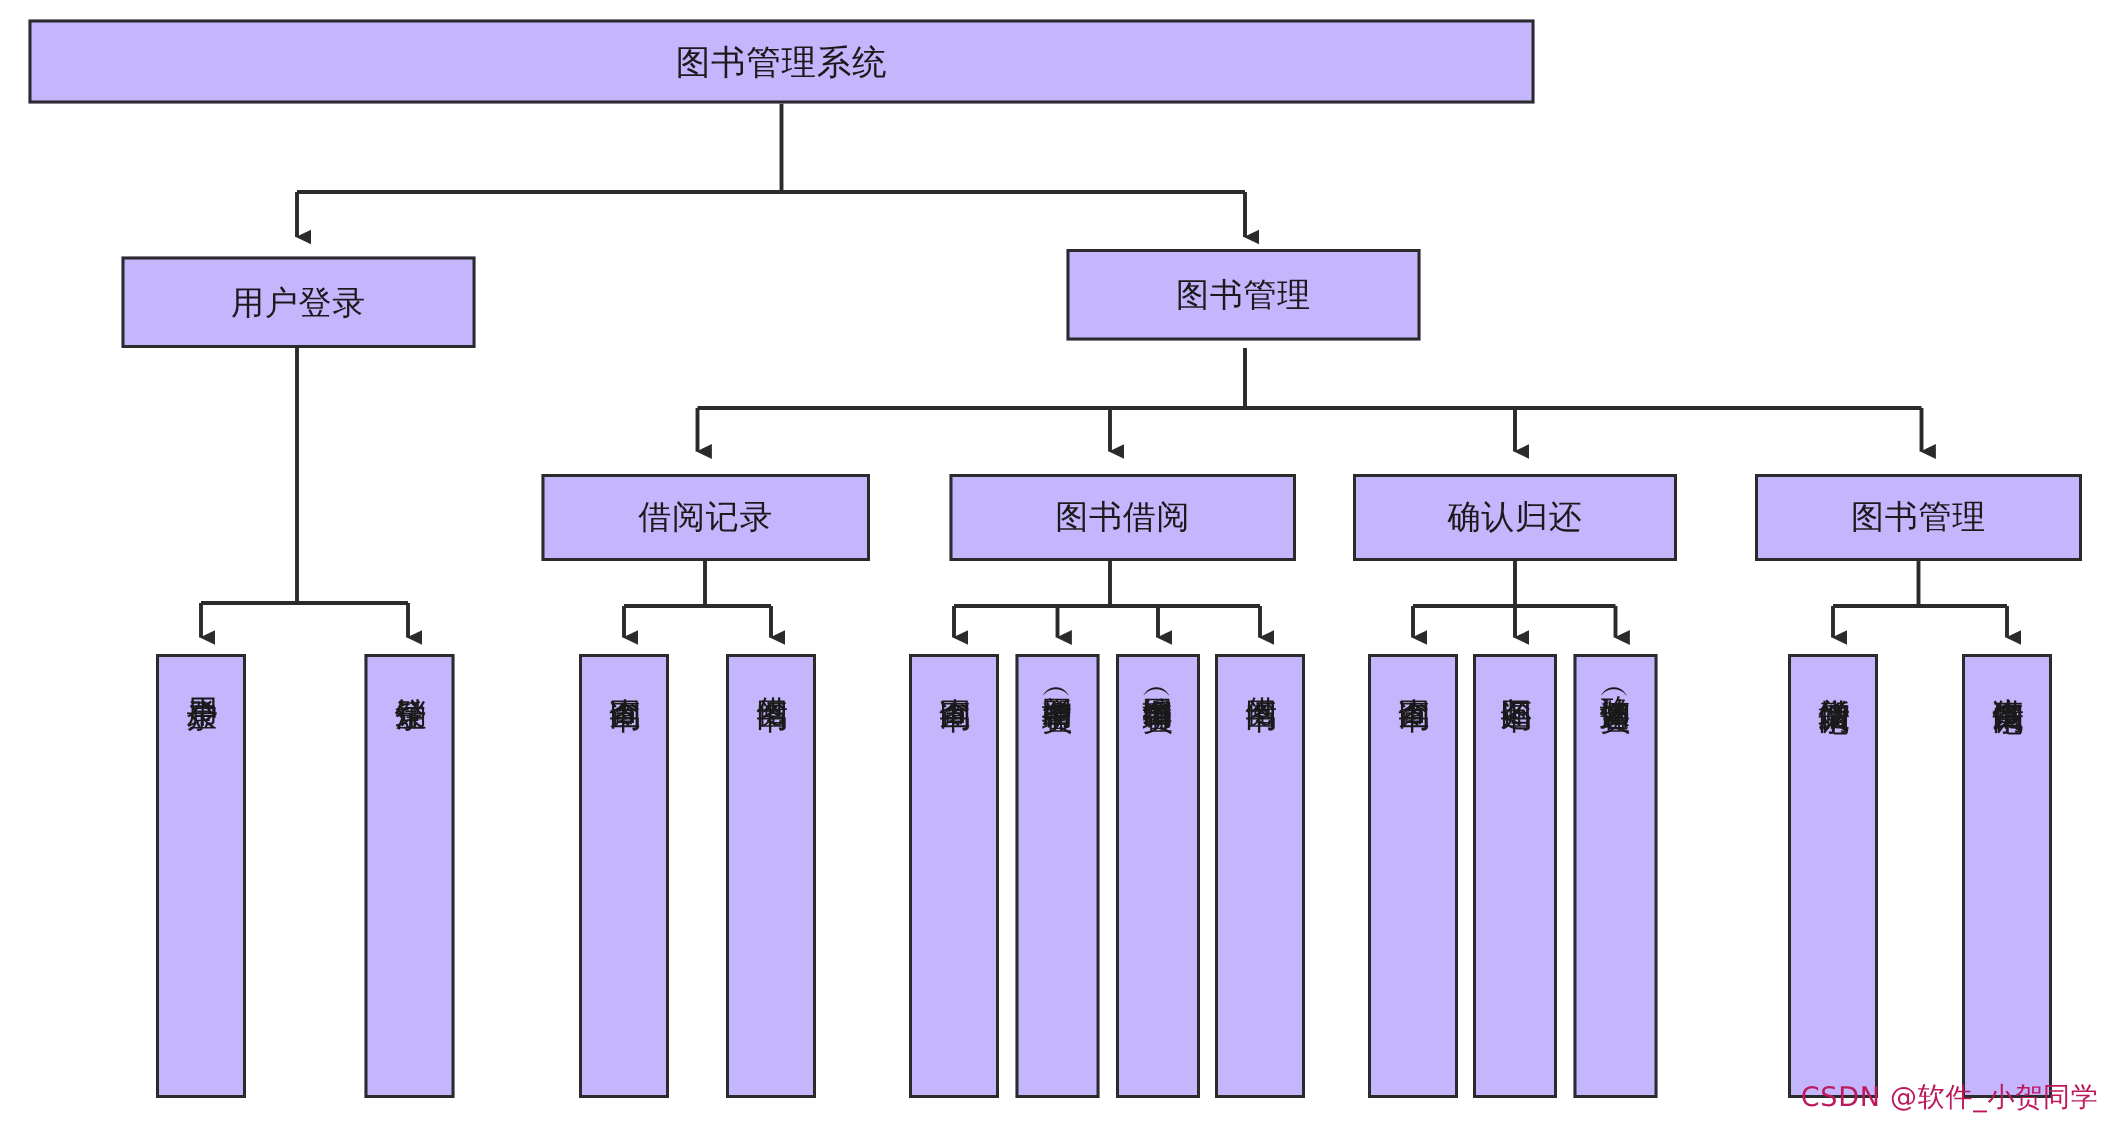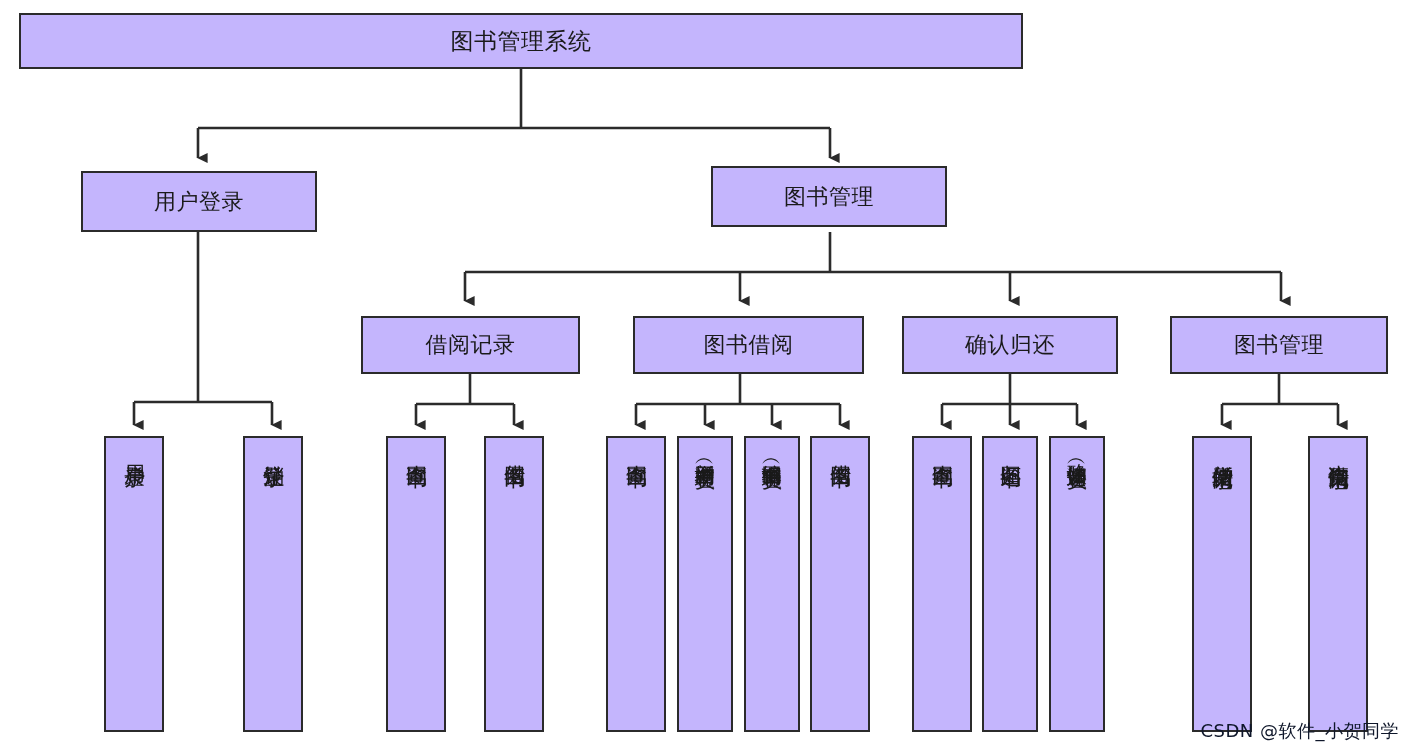--- a/index.html
+++ b/index.html
@@ -55,21 +55,21 @@
     align-items: flex-start;
     justify-content: center;
     padding-top: 8px;
   }
   .leaf-box.tall .leaf { font-size: 20px; }
   .watermark {
     position: absolute;
     right: 6px;
     bottom: 4px;
     font-size: 18px;
-    color: #0f172a;
+    color: #be185d;
     white-space: nowrap;
     letter-spacing: 0.5px;
   }
 </style>
 </head>
 <body>
 
 <div id="canvas">
 
   <svg class="wires" viewBox="0 0 1405 747">

